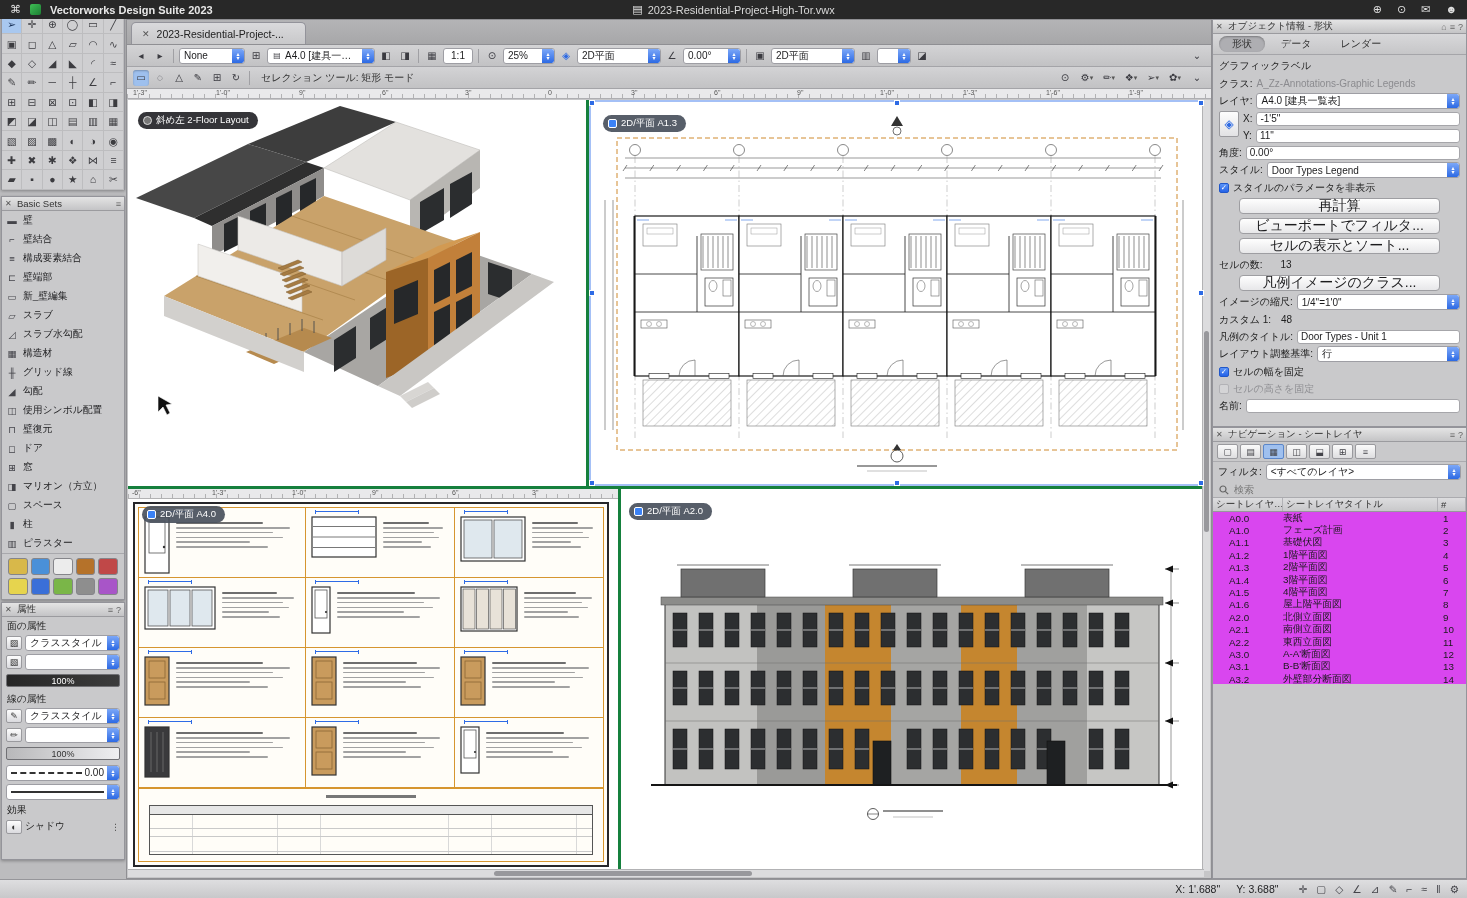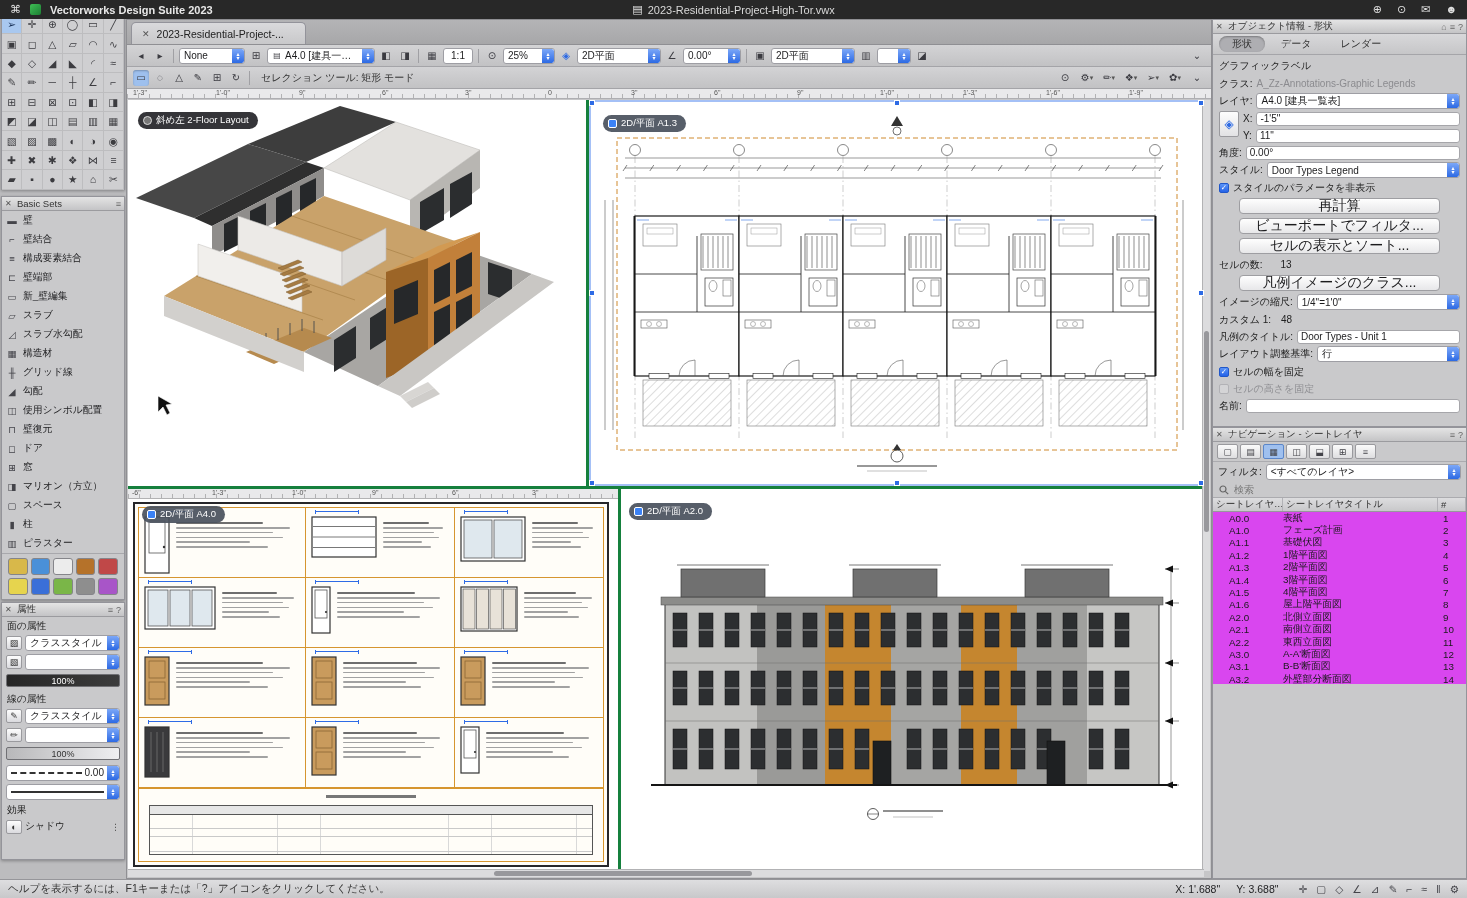--- a/index.html
+++ b/index.html
@@ -1296,21 +1296,20 @@
         <div class="nav-row selected">
           <span class="nav-lead"></span>
           <span class="nav-id">A4.1</span>
           <span class="nav-title">壁・ナビゲーション</span>
           <span class="nav-num">16</span>
         </div>
       </div>
   </div>
 
   <footer id="statusbar">
-    <span>ヘルプを表示するには、F1キーまたは「?」アイコンをクリックしてください。</span>
     <span class="sb-coords">
       <span><span>X:</span> <span>1'.688"</span></span>
       <span><span>Y:</span> <span>3.688"</span></span>
     </span>
     <span id="sb-icons">
         <span class="sb-ico">✛</span>
         <span class="sb-ico">▢</span>
         <span class="sb-ico">◇</span>
         <span class="sb-ico">∠</span>
         <span class="sb-ico">⊿</span>

